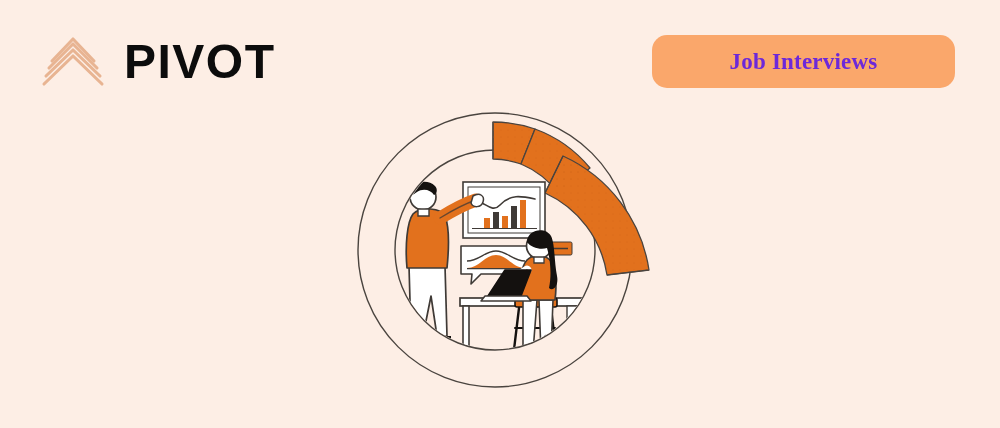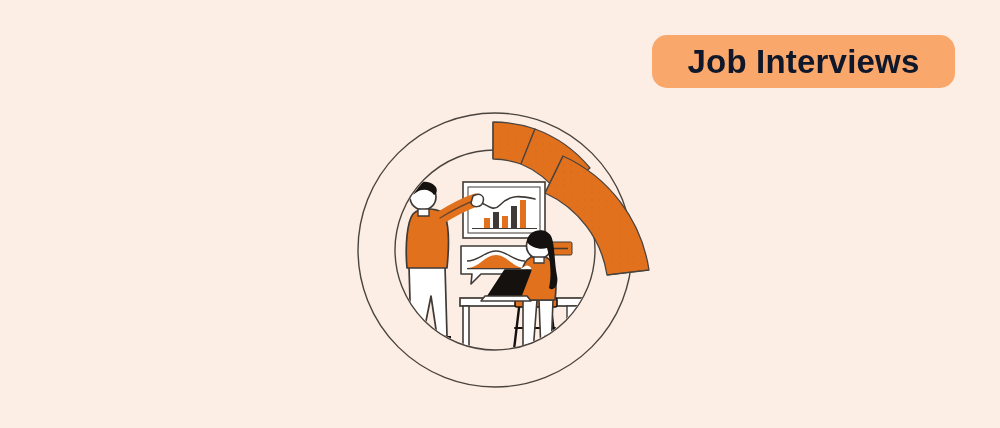--- a/index.html
+++ b/index.html
@@ -57,24 +57,24 @@
     width: 303px;
     height: 53px;
     background: #faa76b;
     border-radius: 15px;
     display: flex;
     align-items: center;
     justify-content: center;
     box-sizing: border-box;
   }
   .category-pill-label {
-    font-family: Liberation Sans, sans-serif;
-    font-size: 33px;
+    font-family: Liberation Serif, serif;
+    font-size: 23px;
     font-weight: bold;
-    color: #0f172a;
+    color: #6d28d9;
     letter-spacing: 0.2px;
     white-space: nowrap;
     user-select: none;
   }
 
   
   .illustration {
     position: absolute;
     left: 345px;
     top: 100px;
@@ -85,20 +85,33 @@
     display: block;
     width: 320px;
     height: 320px;
   }
 </style>
 </head>
 <body>
 
 <div id="banner">
 
+  <div class="brand">
+    <span class="brand-mark-wrap">
+      <svg class="brand-mark" viewBox="0 0 70 56" xmlns="http://www.w3.org/2000/svg" aria-hidden="true">
+        <g fill="none" stroke="#e8b492" stroke-width="3.1" stroke-linecap="round" stroke-linejoin="round">
+          <polyline points="6,50 35,22 64,50"></polyline>
+          <polyline points="8,42 35,16 62,42"></polyline>
+          <polyline points="11,34 35,10 59,34"></polyline>
+          <polyline points="14,27 35,5 56,27"></polyline>
+        </g>
+      </svg>
+    </span>
+    <span class="brand-word">PIVOT</span>
+  </div>
 
   <div class="category-pill">
     <span class="category-pill-label">Job Interviews</span>
   </div>
 
   <div class="illustration">
     <svg viewBox="0 0 320 320" xmlns="http://www.w3.org/2000/svg" aria-hidden="true">
 
       <circle cx="150" cy="150" r="137" fill="none" stroke="#4a443f" stroke-width="1.4"></circle>
 

